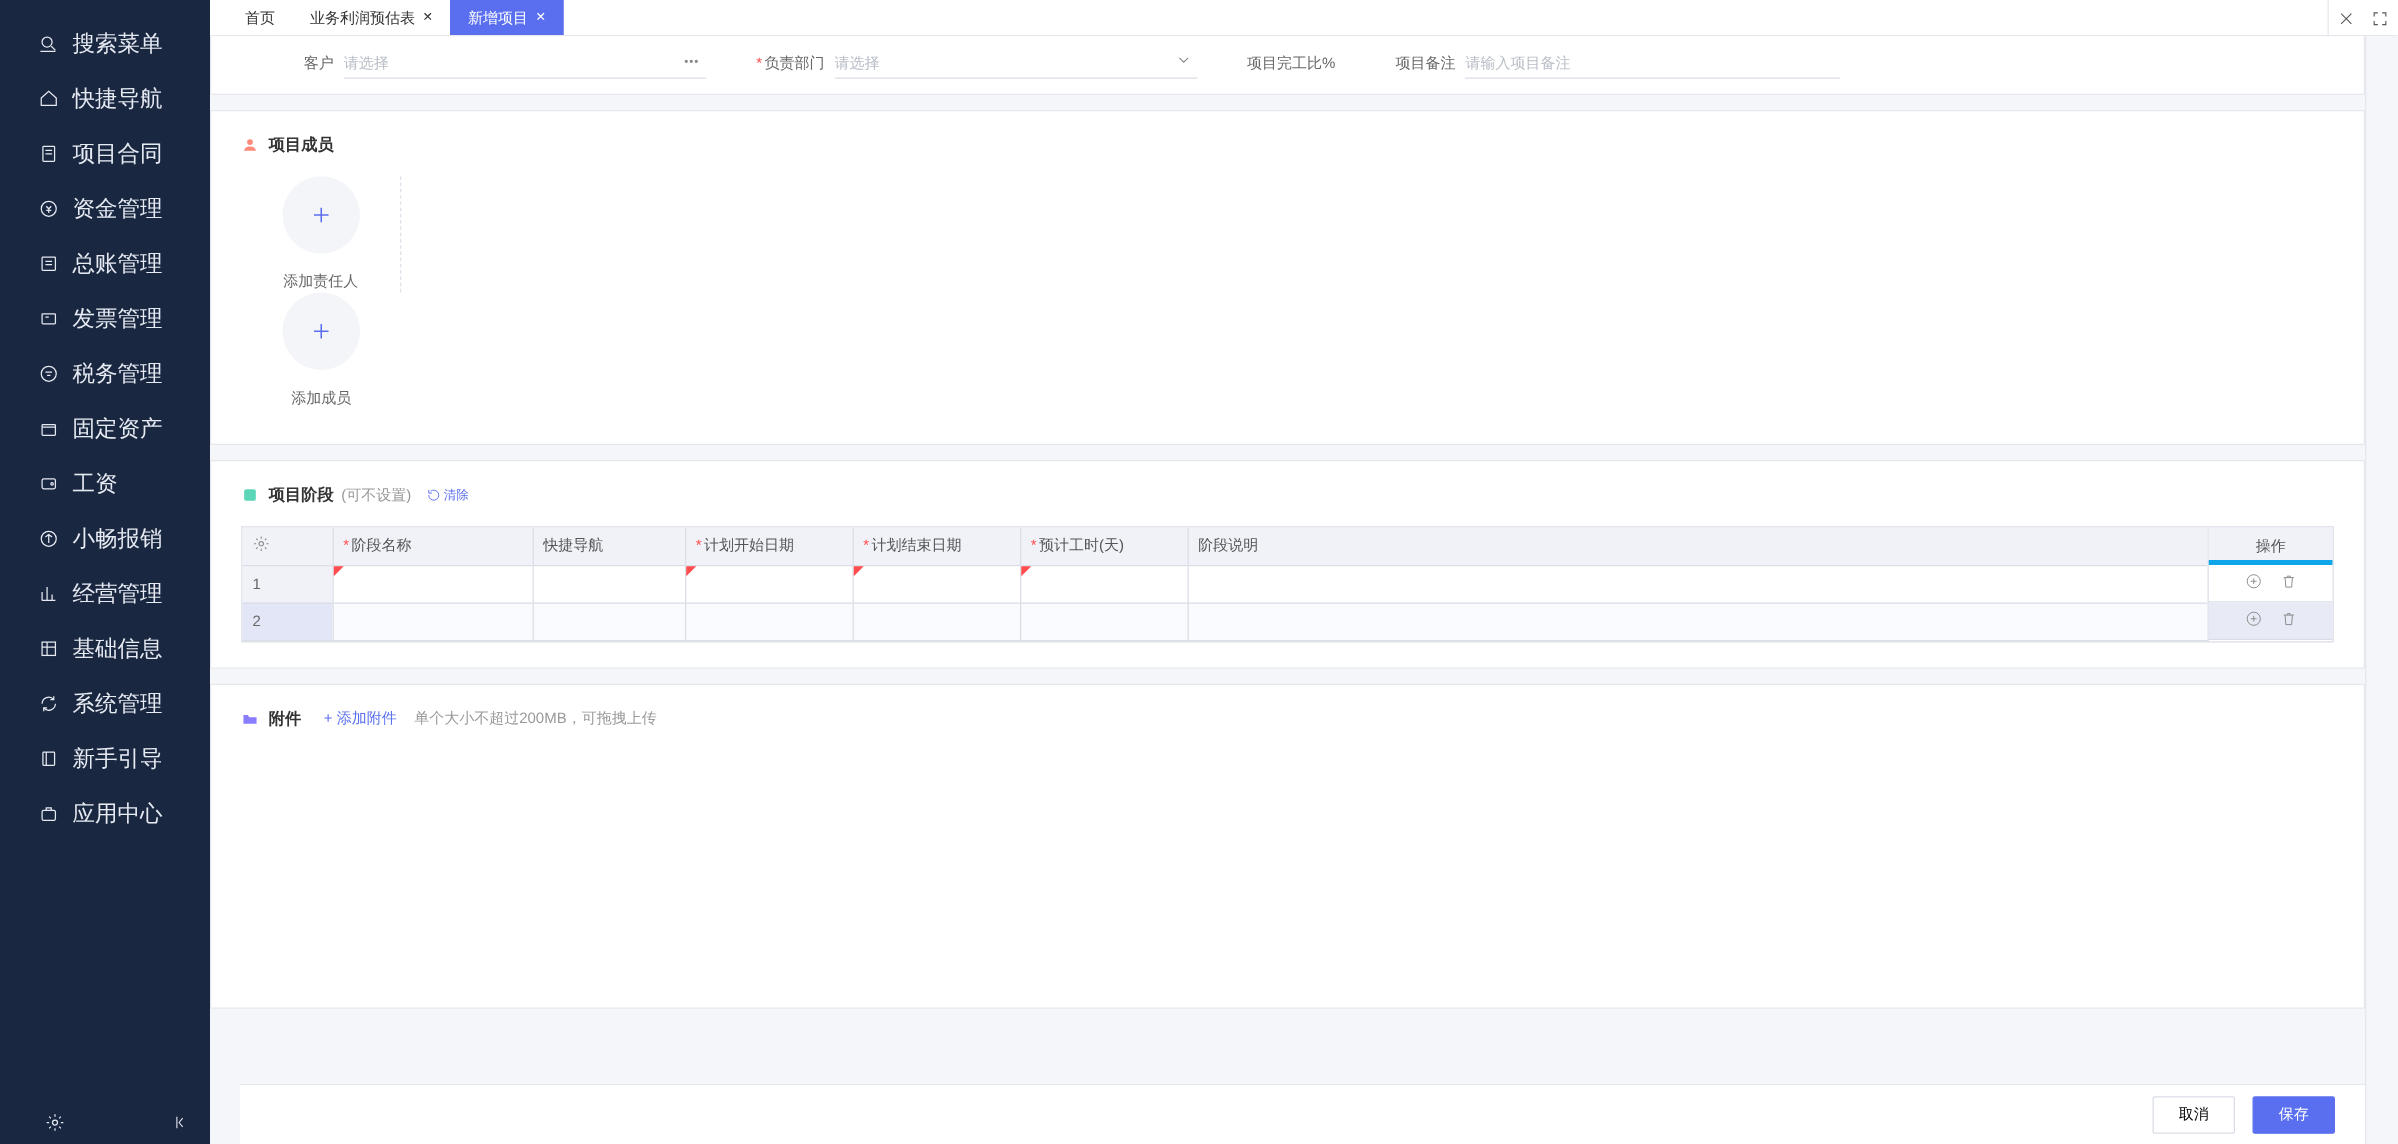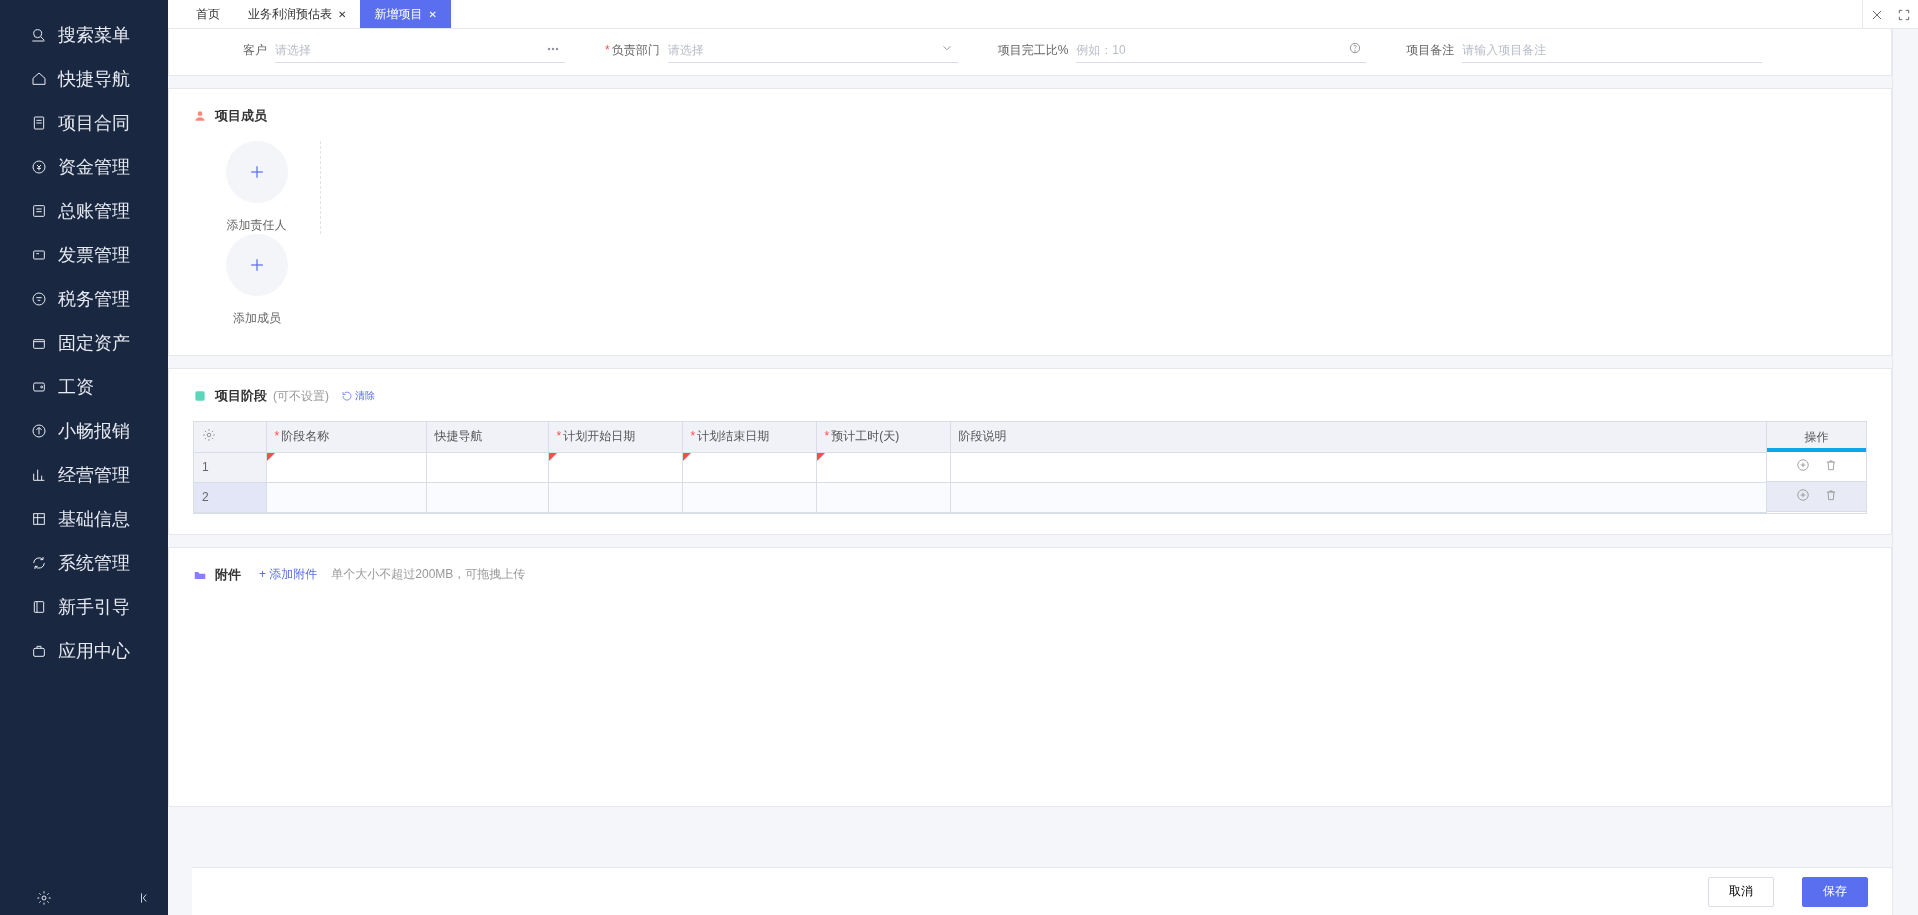--- a/index.html
+++ b/index.html
@@ -74,21 +74,21 @@
   .op-td { height:30px; display:flex; align-items:center; justify-content:center; gap:14px; border-bottom:1px solid #d9dde5; }
   .op-td svg { stroke:#888; fill:none; stroke-width:1.3; cursor:pointer; }
   .op-alt { background:#e8eaf5; }
 
   
   .attach-head { display:flex; align-items:center; font-size:13px; }
   .attach-head .tip { color:#999; margin-left:14px; font-size:12px; }
   .attach-head .add { color:#5a6ff0; margin-left:18px; font-size:12px; cursor:pointer; }
 
   
-  .footer { position:fixed; left:168px; right:26px; bottom:0; height:48px; background:#fff; border-top:1px solid #e6e8ee; display:flex; align-items:center; justify-content:flex-end; padding-right:24px; gap:28px;margin-left:24px; }
+  .footer { position:fixed; left:168px; right:26px; bottom:0; height:48px; background:#fff; border-top:1px solid #e6e8ee; display:flex; align-items:center; justify-content:flex-end; padding-right:24px; gap:14px;margin-left:24px; }
   .btn { height:30px; padding:0 20px; border:1px solid #d9dde5; background:#fff; border-radius:2px; font-size:12px; cursor:pointer; }
   .btn.primary { background:#5a6ff0; color:#fff; border-color:#5a6ff0; }
 
   .scrolltrack { position:fixed; right:0; top:29px; width:26px; bottom:0; background:#f5f6fa; border-left:1px solid #e6e8ee; }
 </style>
 </head>
 <body>
 
 <div class="sidebar">
   <div class="side-list">
@@ -289,28 +289,20 @@
       <div class="flabel"><span class="freq">*</span><span>负责部门</span></div>
       <div class="fbox">
         <input class="finput" style="width: 290px;" placeholder="请选择">
         <span class="fsuffix"><svg width="14" height="14" viewBox="0 0 24 24" stroke="#5a6ff0">
               <path d="M6 9l6 6 6-6"></path>
             </svg></span>
       </div>
     </div>
     <div class="fgroup" style="margin-left:40px;">
       <div class="flabel" style="min-width:78px;">项目完工比%</div>
-      <div class="fbox">
-        <input class="finput" style="width: 290px;" placeholder="例如：10">
-        <span class="fsuffix"><svg width="14" height="14" viewBox="0 0 24 24">
-              <circle cx="12" cy="12" r="8"></circle>
-              <path d="M10 9a2 2 0 1 1 3 2c-1 .6-1 1-1 2"></path>
-              <circle cx="12" cy="17" r="0.5" fill="#888"></circle>
-            </svg></span>
-      </div>
     </div>
     <div class="fgroup" style="margin-left:40px;">
       <div class="flabel">项目备注</div>
       <input class="finput" style="width: 300px;" placeholder="请输入项目备注">
     </div>
   </div>
 
   <div class="section">
     <div class="sec-head">
       <svg class="dot" viewBox="0 0 24 24">

